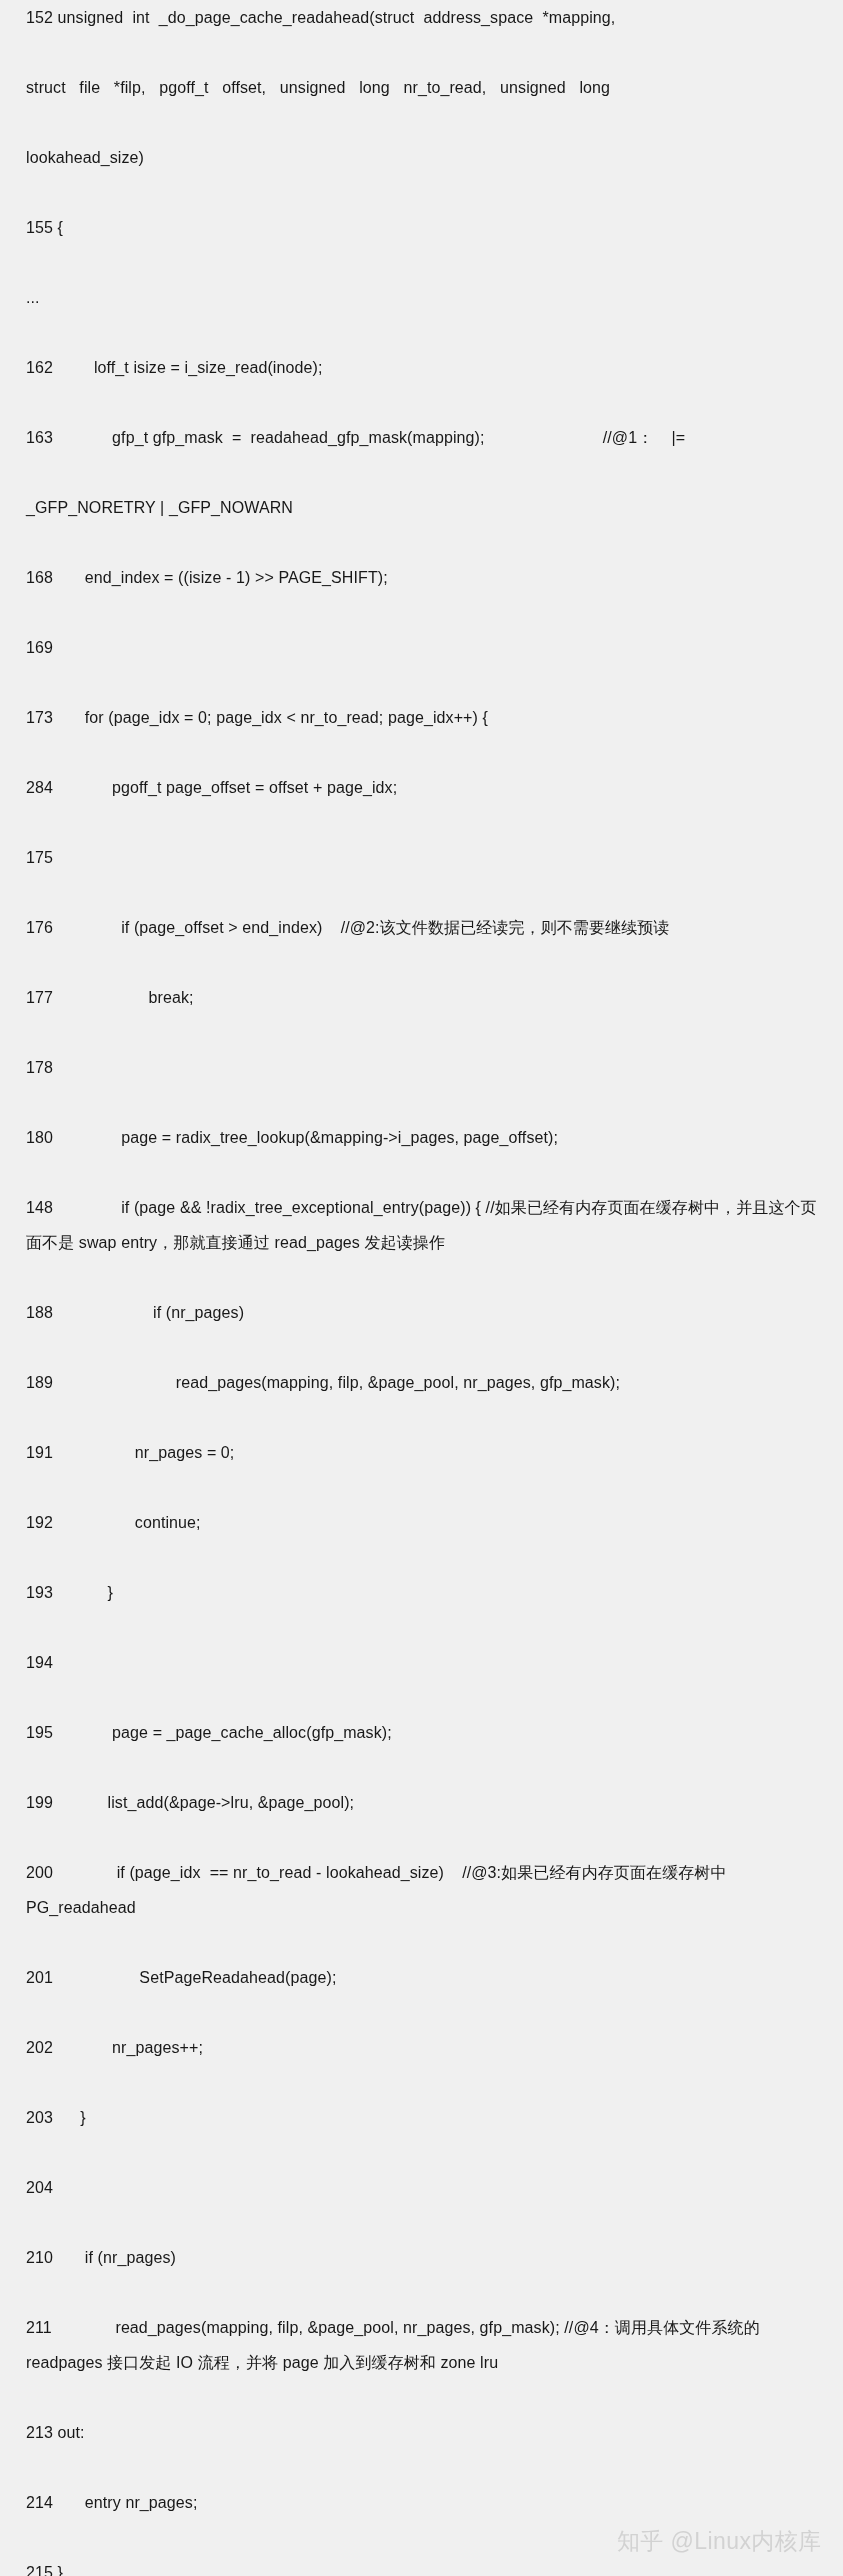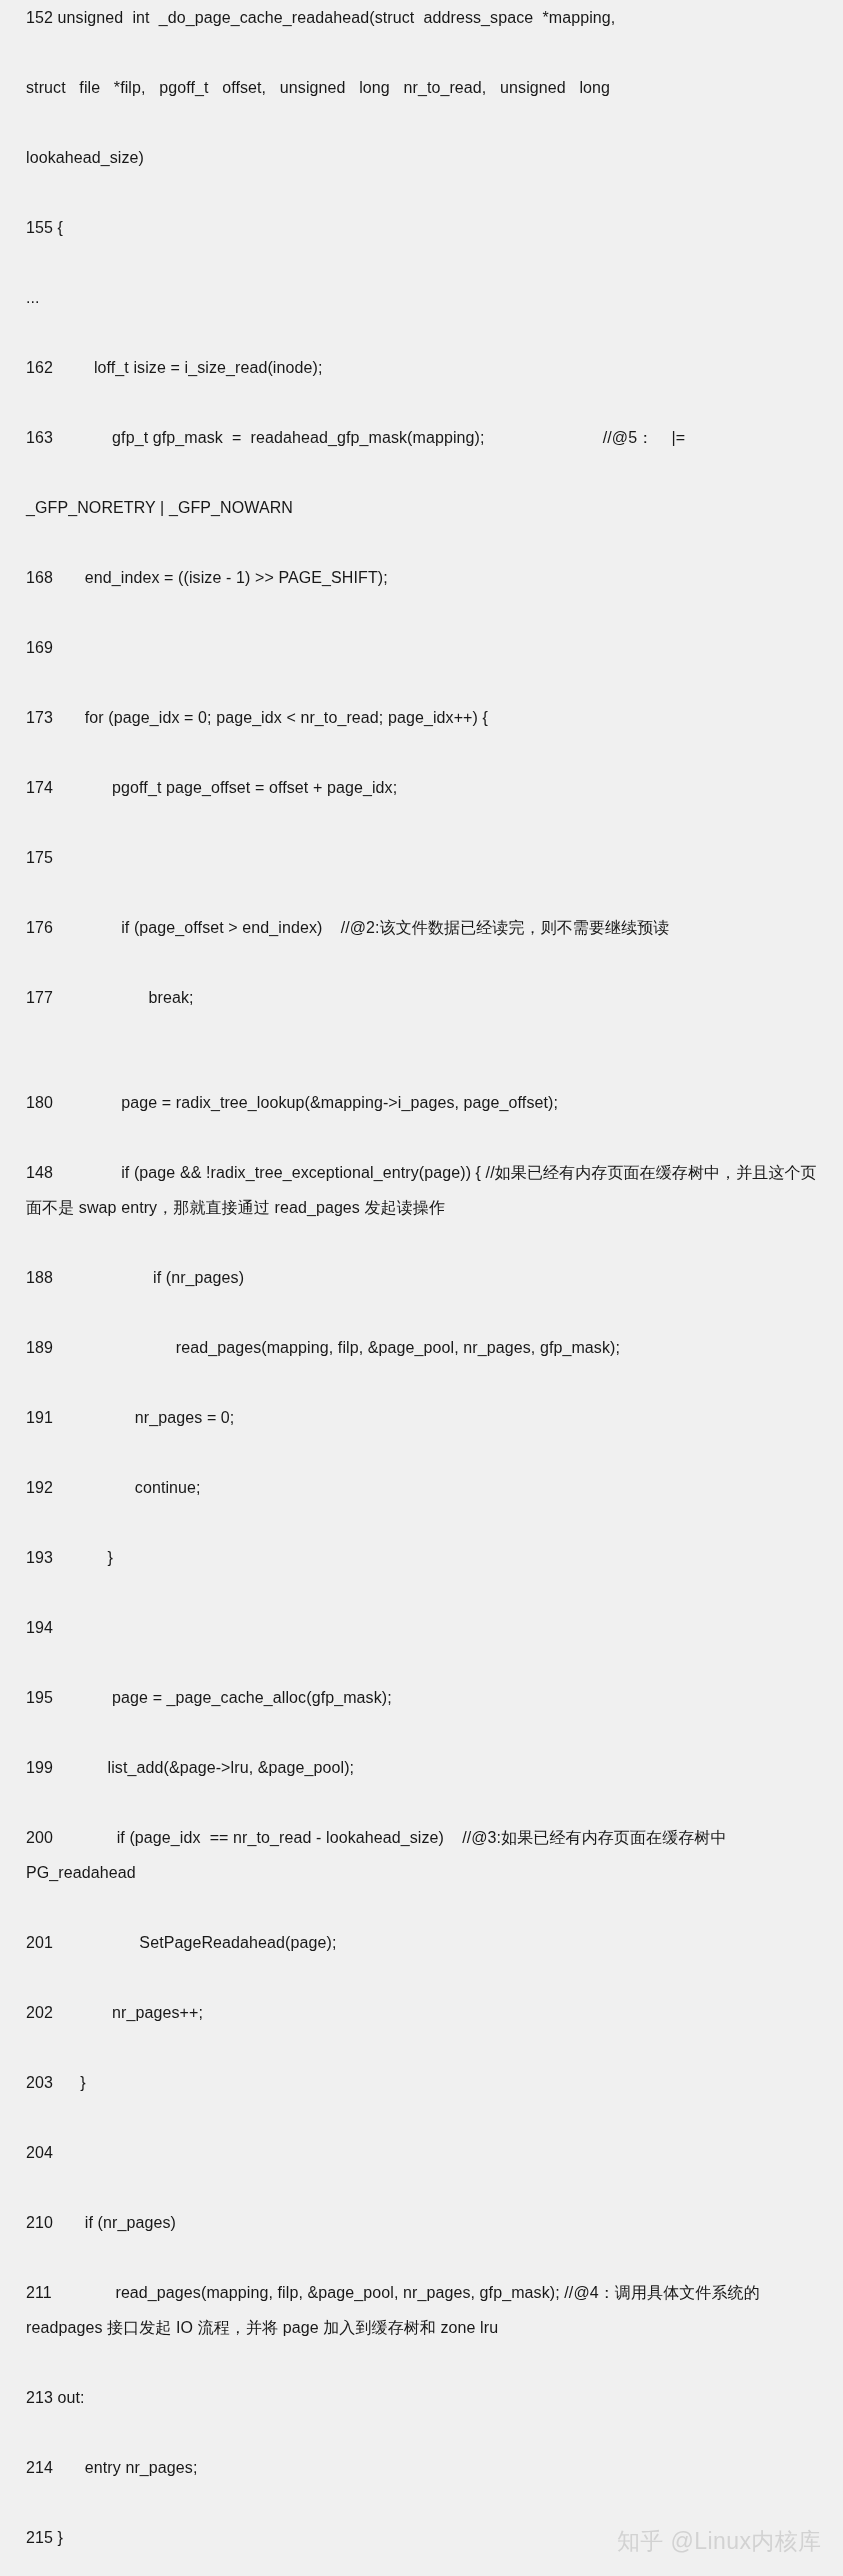--- a/index.html
+++ b/index.html
@@ -67,38 +67,39 @@
     <div class="code-line"><span class="ln"></span><span class="txt">struct   file   *filp,   pgoff_t   offset,   unsigned   long   nr_to_read,   unsigned   long</span></div>
     <div class="spacer-line"></div>
     <div class="code-line"><span class="ln"></span><span class="txt">lookahead_size)</span></div>
     <div class="spacer-line"></div>
     <div class="code-line"><span class="ln">155</span> <span class="txt">{</span></div>
     <div class="spacer-line"></div>
     <div class="code-line"><span class="ln"></span><span class="txt">...</span></div>
     <div class="spacer-line"></div>
     <div class="code-line"><span class="ln">162</span> <span class="txt">        loff_t isize = i_size_read(inode);</span></div>
     <div class="spacer-line"></div>
-    <div class="code-line"><span class="ln">163</span> <span class="txt">            gfp_t gfp_mask  =  readahead_gfp_mask(mapping);                          //@5：    |=</span></div>
+    <div class="code-line"><span class="ln">163</span> <span class="txt">            gfp_t gfp_mask  =  readahead_gfp_mask(mapping);                          //@1：    |=</span></div>
     <div class="spacer-line"></div>
     <div class="code-line"><span class="ln"></span><span class="txt">_GFP_NORETRY | _GFP_NOWARN</span></div>
     <div class="spacer-line"></div>
     <div class="code-line"><span class="ln">168</span> <span class="txt">      end_index = ((isize - 1) &gt;&gt; PAGE_SHIFT);</span></div>
     <div class="spacer-line"></div>
     <div class="code-line"><span class="ln">169</span> <span class="txt"></span></div>
     <div class="spacer-line"></div>
     <div class="code-line"><span class="ln">173</span> <span class="txt">      for (page_idx = 0; page_idx &lt; nr_to_read; page_idx++) {</span></div>
     <div class="spacer-line"></div>
-    <div class="code-line"><span class="ln">174</span> <span class="txt">            pgoff_t page_offset = offset + page_idx;</span></div>
+    <div class="code-line"><span class="ln">284</span> <span class="txt">            pgoff_t page_offset = offset + page_idx;</span></div>
     <div class="spacer-line"></div>
     <div class="code-line"><span class="ln">175</span> <span class="txt"></span></div>
     <div class="spacer-line"></div>
     <div class="code-line"><span class="ln">176</span> <span class="txt">              if (page_offset &gt; end_index)    //@2:该文件数据已经读完，则不需要继续预读</span></div>
     <div class="spacer-line"></div>
     <div class="code-line"><span class="ln">177</span> <span class="txt">                    break;</span></div>
     <div class="spacer-line"></div>
+    <div class="code-line"><span class="ln">178</span> <span class="txt"></span></div>
     <div class="spacer-line"></div>
     <div class="code-line"><span class="ln">180</span> <span class="txt">              page = radix_tree_lookup(&amp;mapping-&gt;i_pages, page_offset);</span></div>
     <div class="spacer-line"></div>
     <div class="code-line"><span class="ln">148</span> <span class="txt">              if (page &amp;&amp; !radix_tree_exceptional_entry(page)) { //如果已经有内存页面在缓存树中，并且这个页面不是 swap entry，那就直接通过 read_pages 发起读操作</span></div>
     <div class="spacer-line"></div>
     <div class="code-line"><span class="ln">188</span> <span class="txt">                     if (nr_pages)</span></div>
     <div class="spacer-line"></div>
     <div class="code-line"><span class="ln">189</span> <span class="txt">                          read_pages(mapping, filp, &amp;page_pool, nr_pages, gfp_mask);</span></div>
     <div class="spacer-line"></div>
     <div class="code-line"><span class="ln">191</span> <span class="txt">                 nr_pages = 0;</span></div>

